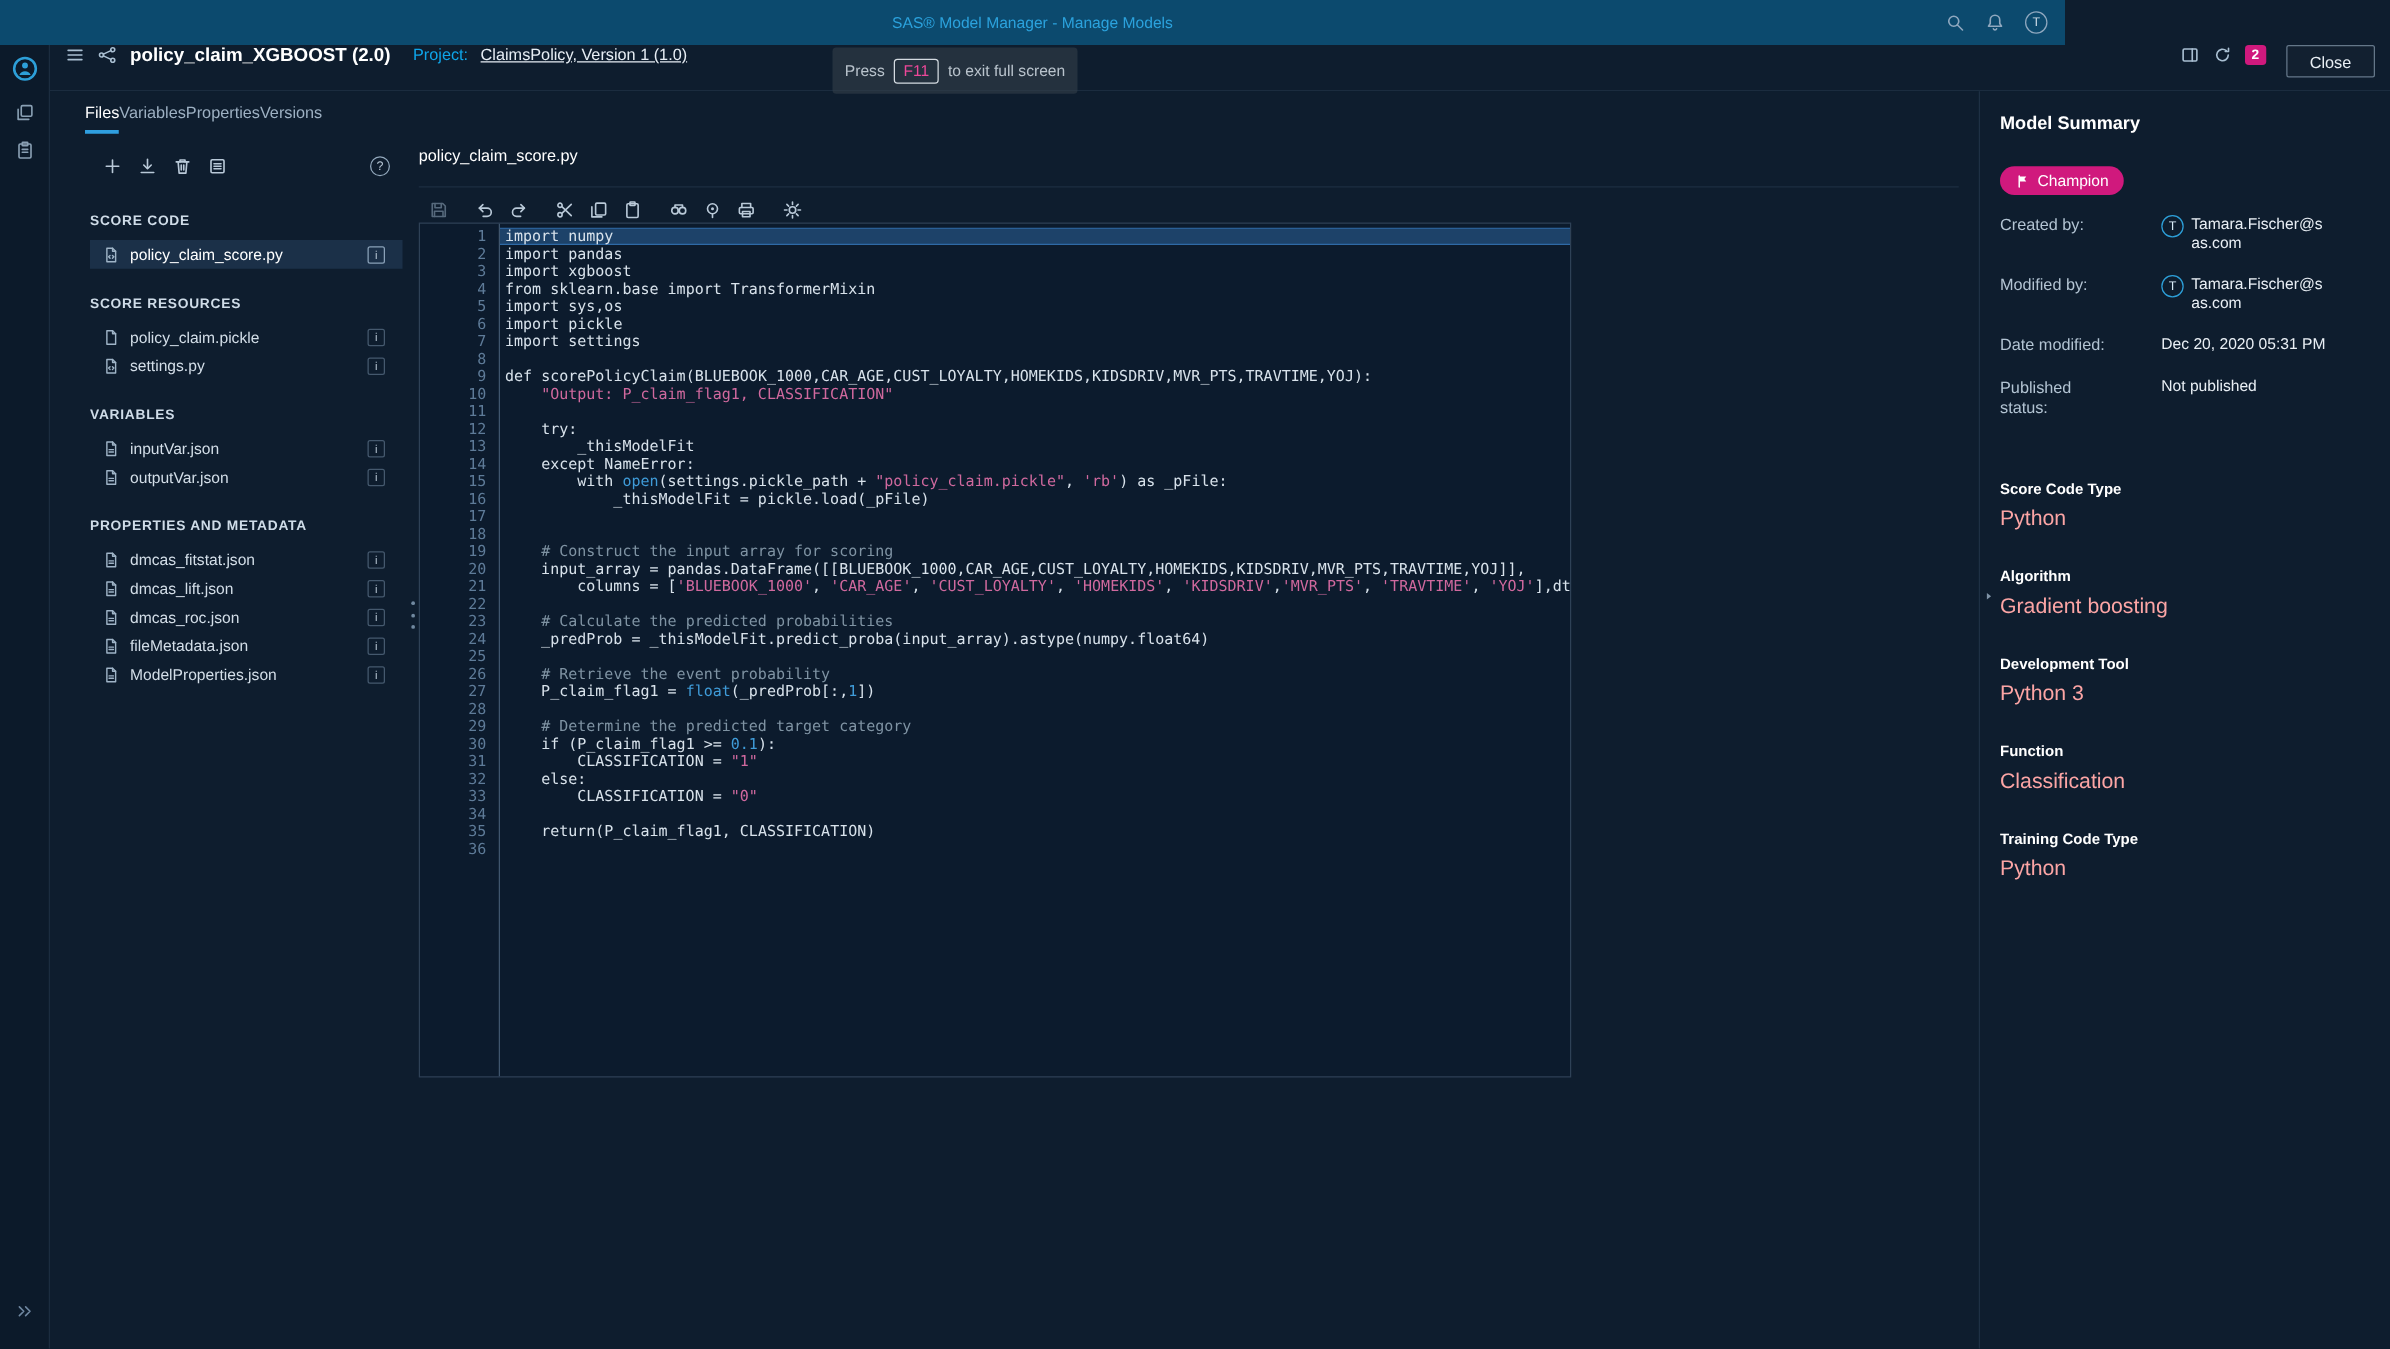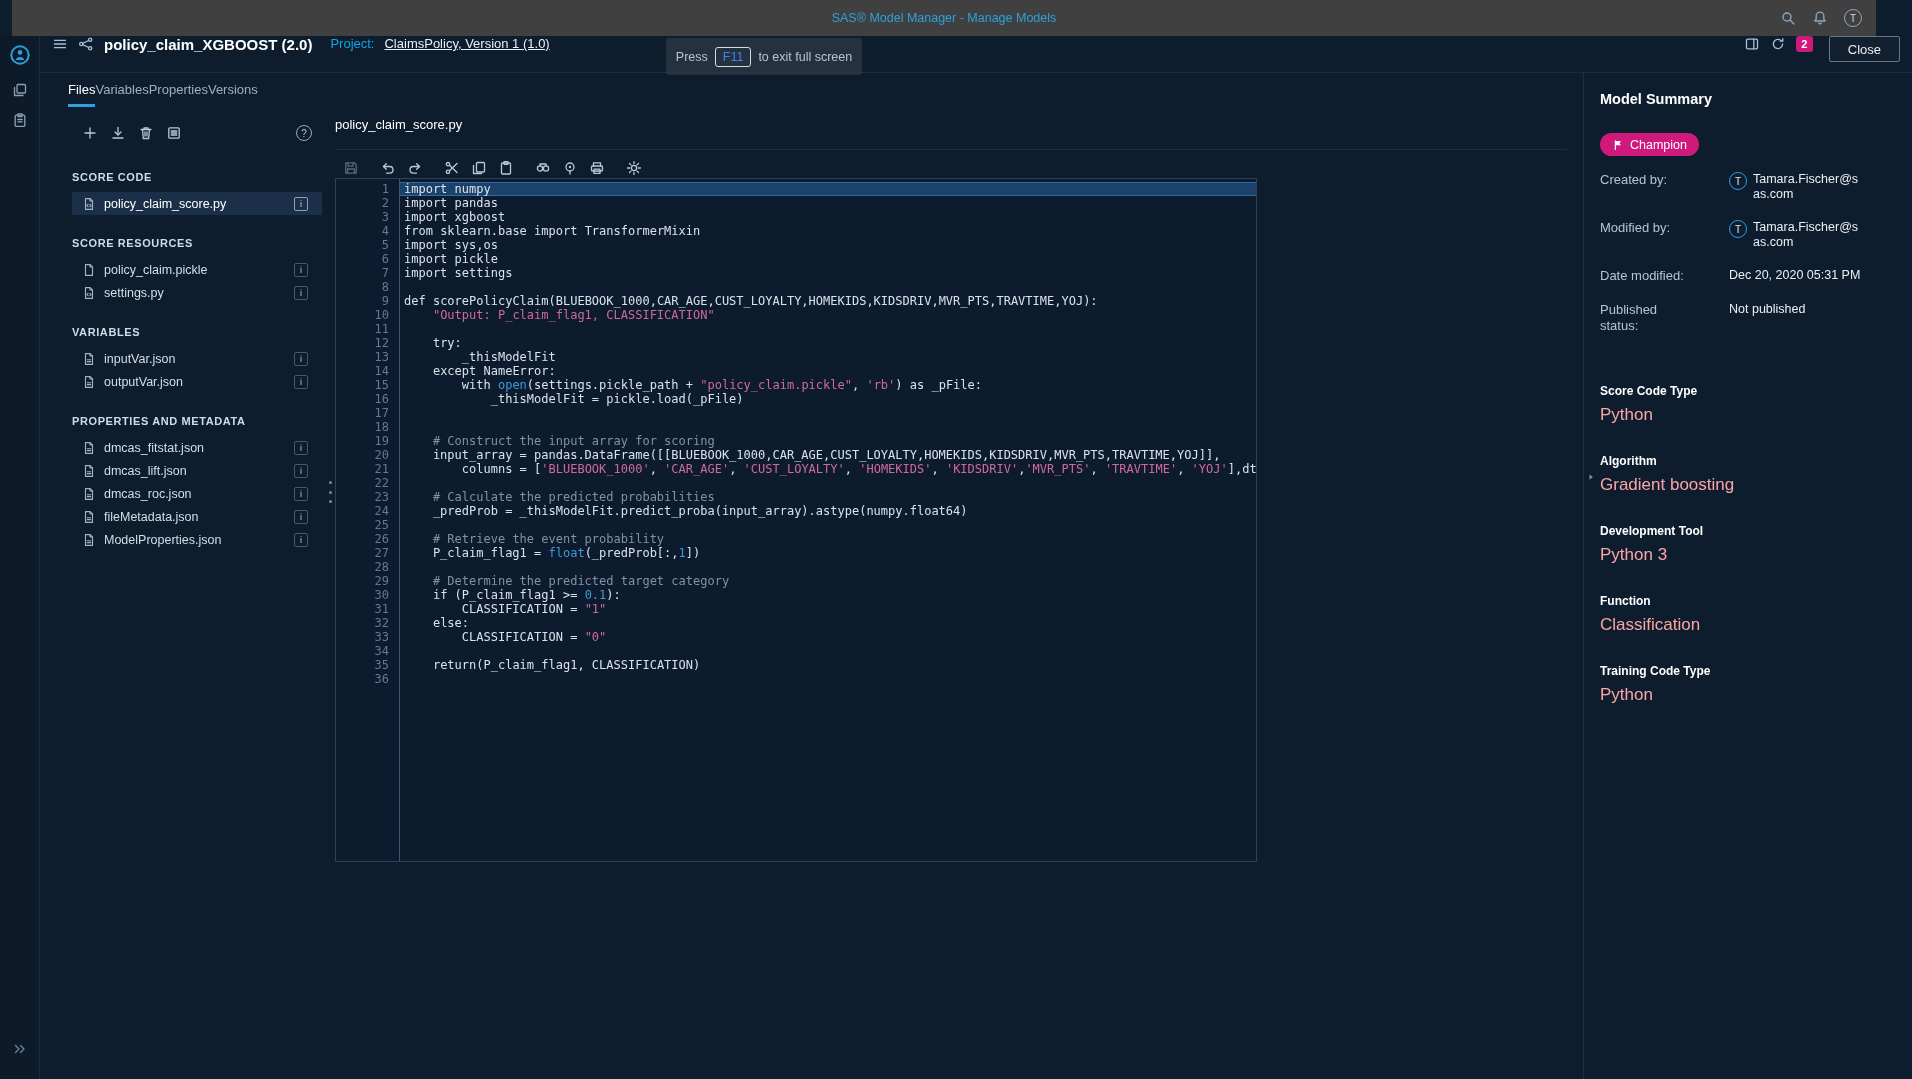--- a/index.html
+++ b/index.html
@@ -1,20 +1,20 @@
 <!DOCTYPE html>
 <html><head>
 <meta charset="utf-8">
 <style>
   *{box-sizing:border-box;margin:0;padding:0}
   html,body{width:1912px;height:1079px;background:#0e1d2e;font-family:"Liberation Sans",sans-serif;overflow:hidden;position:relative;color:#e8eef4}
   svg.icon{width:16px;height:16px;stroke:currentColor;fill:none;stroke-width:1.3;stroke-linecap:round;stroke-linejoin:round;flex:none}
 
   
-  #topbar{position:absolute;left:12px;top:0;width:1864px;height:36px;background:#404040;display:flex;align-items:center}
+  #topbar{position:absolute;left:0;top:0;width:1652px;height:36px;background:#0c4a6e;display:flex;align-items:center}
   #topbar .title{position:absolute;left:0;right:0;text-align:center;font-size:12.5px;color:#2ba2dd}
   #topbar .right{position:absolute;right:14px;display:flex;align-items:center;gap:16px;color:#8fa8bf}
   #topbar .avatar{width:18px;height:18px;border:1.4px solid #8fa8bf;border-radius:50%;font-size:10px;display:flex;align-items:center;justify-content:center;color:#cfdce8}
 
   
   #rail{position:absolute;left:0;top:36px;width:40px;bottom:0;background:#0c1a2a;border-right:1px solid #1b2c3f;display:flex;flex-direction:column;align-items:center;padding-top:8px}
   #rail .icon{color:#8aa0b4;margin-bottom:14px}
   #rail .logo{width:22px;height:22px;color:#2d9fd8;margin-bottom:16px}
   #rail .expand{position:absolute;bottom:8px;color:#6f87a0}
 
@@ -23,21 +23,21 @@
   #appbar .icon{color:#a9bfd2}
   #appbar .model-title{font-size:15px;font-weight:bold;color:#fff;margin-right:8px}
   #appbar .proj-label{font-size:13px;color:#0ea5e9}
   #appbar .proj-link{font-size:13px;color:#e7eef5;text-decoration:underline;cursor:pointer}
   #appbar .spacer{flex:1}
   #appbar .badge{min-width:17px;height:16px;background:#d0197d;border-radius:3px;color:#fff;font-size:11px;font-weight:bold;display:flex;align-items:center;justify-content:center;padding:0 3px}
   #appbar .close-btn{height:26px;padding:0 18px;background:#122030;border:1px solid #647789;border-radius:2px;color:#e8eef4;font-size:13px;margin-left:6px;cursor:pointer;font-family:inherit}
 
   
   #toast{position:absolute;left:666px;top:38px;width:196px;height:37px;background:rgba(52,63,74,.6);border-radius:3px;display:flex;align-items:center;justify-content:center;gap:7px;font-size:12.5px;color:#b9c3cc;z-index:30}
-  #toast .key{border:1px solid #d4dbe1;border-radius:3px;padding:2px 7px;color:#3b82f6}
+  #toast .key{border:1px solid #d4dbe1;border-radius:3px;padding:2px 7px;color:#ec4899}
 
   
   #main{position:absolute;left:40px;top:73px;width:1543px;bottom:0;background:#0e1d2e}
   #tabs{position:absolute;left:28px;top:9px;display:flex;}
   #tabs .tab{font-size:13px;color:#9db0c2;padding-bottom:7px;border-bottom:3px solid transparent;cursor:pointer}
   #tabs .tab.active{color:#fff;border-bottom-color:#2f9fe0}
 
   
   #file-panel{position:absolute;left:20px;top:48px;width:262px;bottom:0}
   #file-toolbar{display:flex;align-items:center;gap:12px;padding-left:22px;height:24px;color:#b9c9d8;position:relative}

